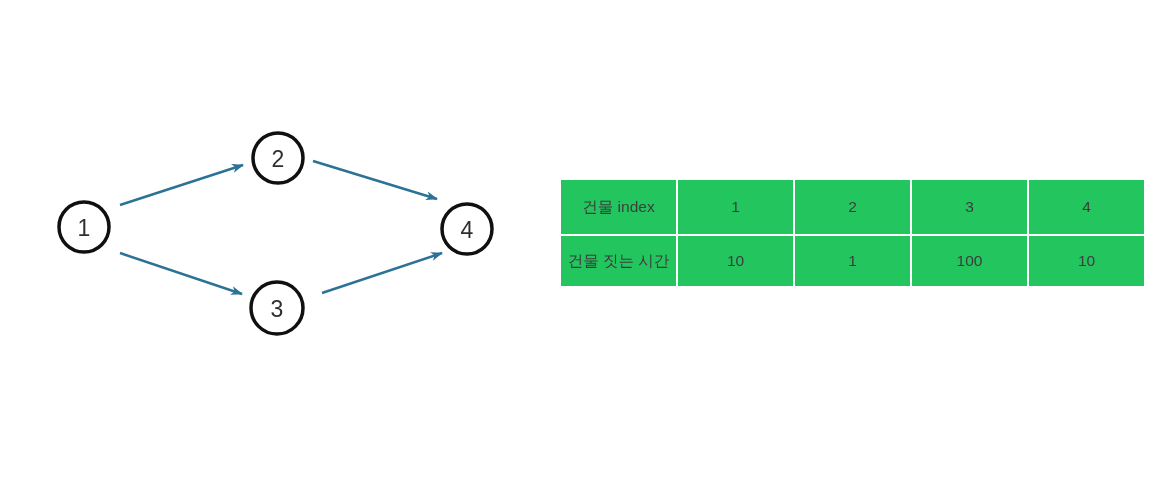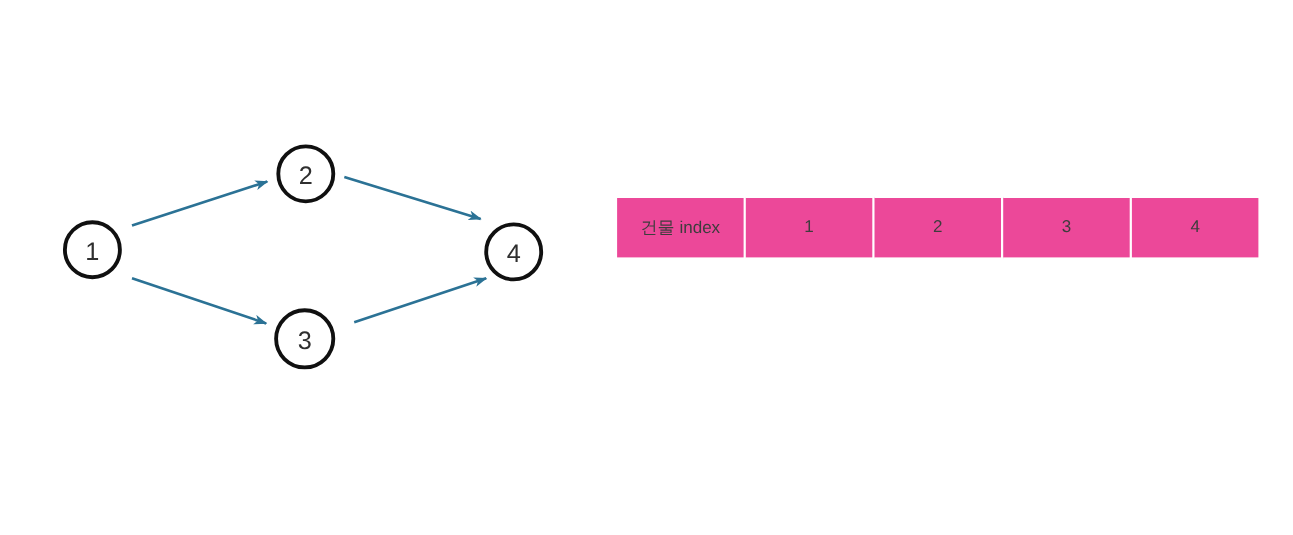--- a/index.html
+++ b/index.html
@@ -30,21 +30,21 @@
   table.build-table {
     position: absolute;
     left: 559px;
     top: 178px;
     border-collapse: collapse;
     table-layout: fixed;
   }
   table.build-table td {
     width: 115px;
     border: 2px solid #ffffff;
-    background: #ec4899;
+    background: #22c55e;
     text-align: center;
     vertical-align: middle;
     font-size: 15.5px;
     color: #3d3d3d;
     padding: 0;
     white-space: nowrap;
   }
   table.build-table tr.row-1 td { height: 54px; }
   table.build-table tr.row-2 td { height: 50px; }
 </style>
@@ -75,16 +75,23 @@
 
   <table class="build-table">
     <tbody>
       <tr class="row-1">
         <td>건물 index</td>
         <td>1</td>
         <td>2</td>
         <td>3</td>
         <td>4</td>
       </tr>
+      <tr class="row-2">
+        <td>건물 짓는 시간</td>
+        <td>10</td>
+        <td>1</td>
+        <td>100</td>
+        <td>10</td>
+      </tr>
     </tbody>
   </table>
 
 </div>
 
 </body></html>

